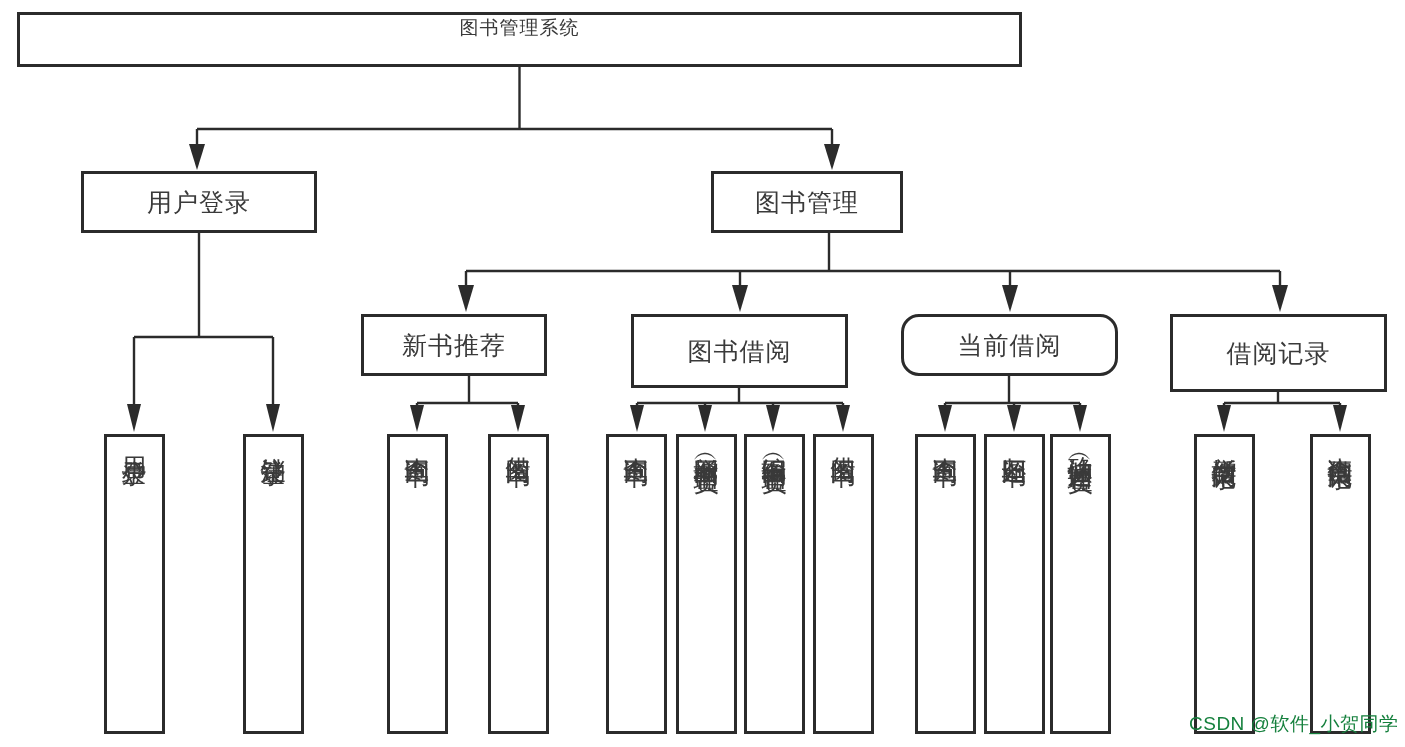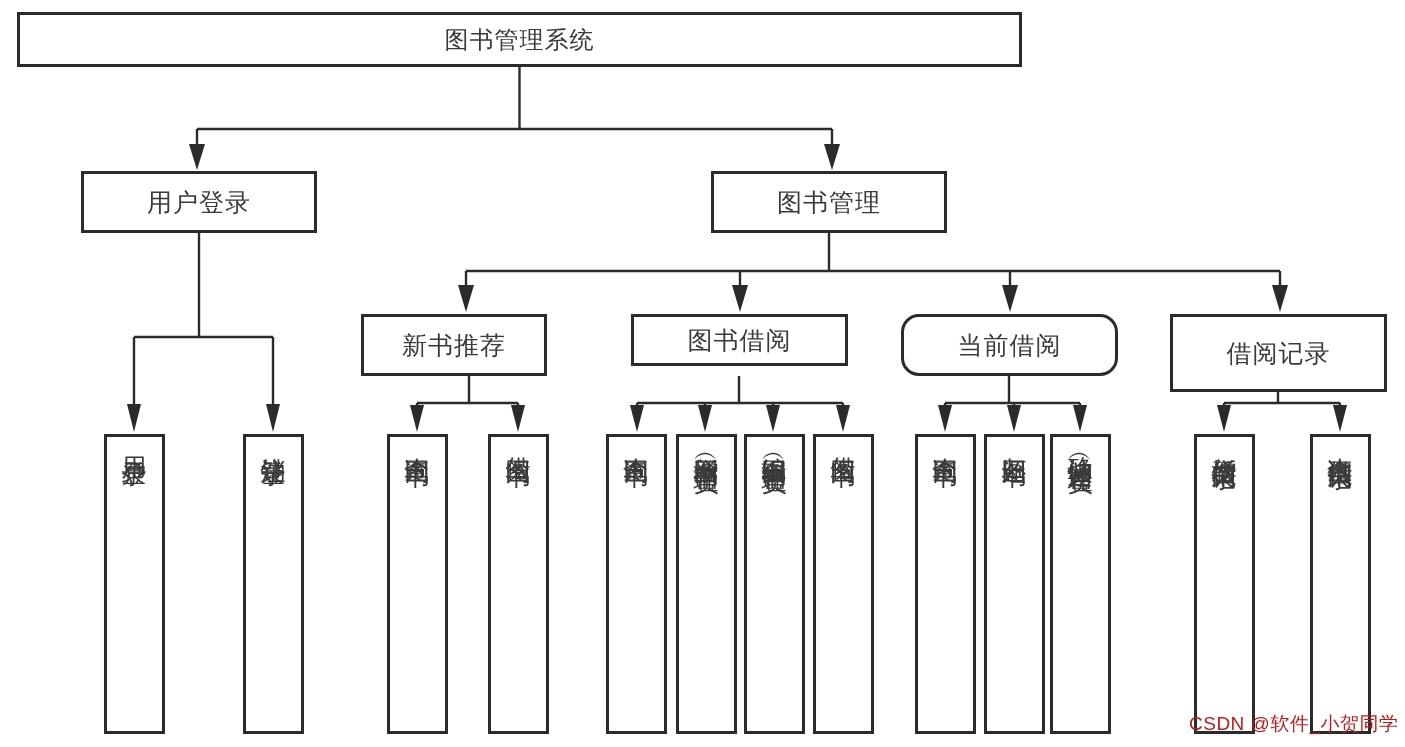--- a/index.html
+++ b/index.html
@@ -68,32 +68,31 @@
     color: #3a3a3a;
     letter-spacing: 1px;
   }
   .title-box {
     position: absolute;
     box-sizing: border-box;
     border: 3px solid #2b2b2b;
     background: #ffffff;
     display: flex;
     justify-content: center;
-    align-items: center;
-    font-size: 24px;
+    font-size: 19px;
     color: #3a3a3a;
     letter-spacing: 1px;
   }
   #watermark {
     position: absolute;
     left: 1189px;
     top: 711px;
     font-family: "Liberation Sans", "DejaVu Sans", sans-serif;
     font-size: 19px;
-    color: #b91c1c;
+    color: #15803d;
     white-space: nowrap;
     pointer-events: none;
     letter-spacing: 0.5px;
   }
 </style>
 </head>
 <body>
 
 <div id="diagram-root">
 
@@ -174,28 +173,28 @@
     </g>
   </svg>
 
   <div class="title-box" style="left:17px; top:12px; width:1005px; height:55px;">
     <span>图书管理系统</span>
   </div>
 
   <div class="node-box" style="left:81px; top:171px; width:236px; height:62px;">
     <span>用户登录</span>
   </div>
-  <div class="node-box" style="left:711px; top:171px; width:236px; height:62px;">
+  <div class="node-box" style="left:711px; top:171px; width:192px; height:62px;">
     <span>图书管理</span>
   </div>
 
   <div class="node-box" style="left:361px; top:314px; width:186px; height:62px;">
     <span>新书推荐</span>
   </div>
-  <div class="node-box" style="left:631px; top:314px; width:217px; height:52px;">
+  <div class="node-box" style="left:631px; top:314px; width:217px; height:74px;">
     <span>图书借阅</span>
   </div>
   <div class="node-box" style="left:901px; top:314px; width:217px; height:62px;border-radius:18px;">
     <span>当前借阅</span>
   </div>
   <div class="node-box" style="left:1170px; top:314px; width:217px; height:78px;">
     <span>借阅记录</span>
   </div>
 
   <div class="leaf-box" style="left:104px; top:434px; width:61px; height:300px;">

